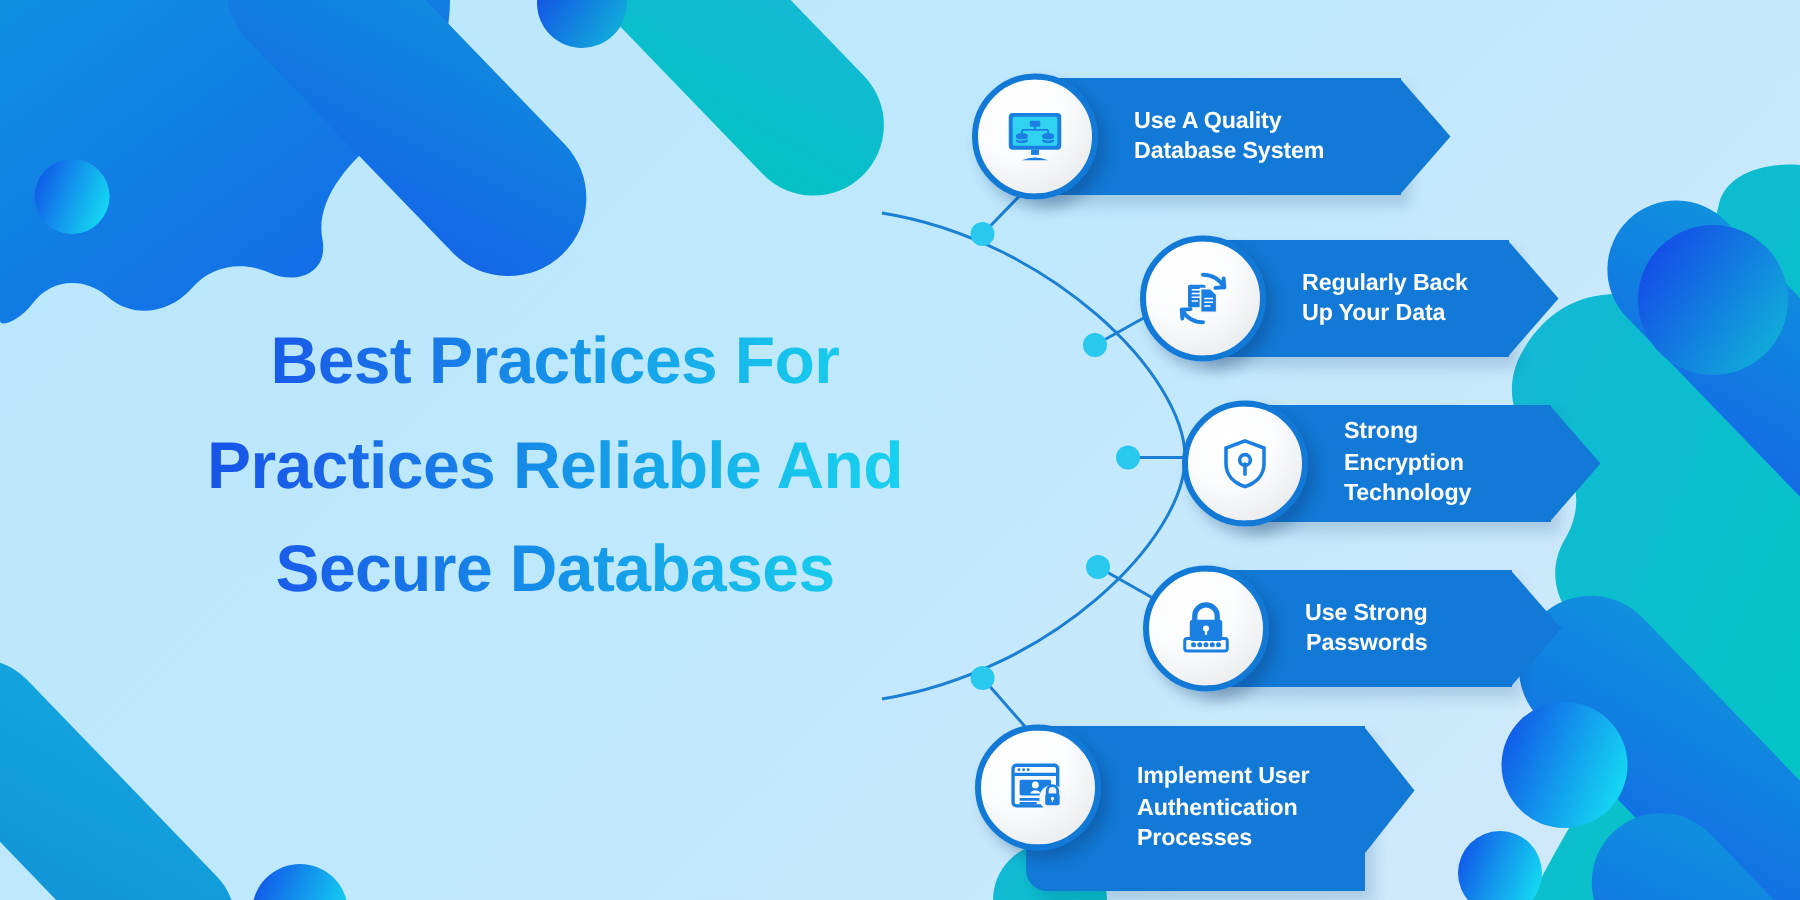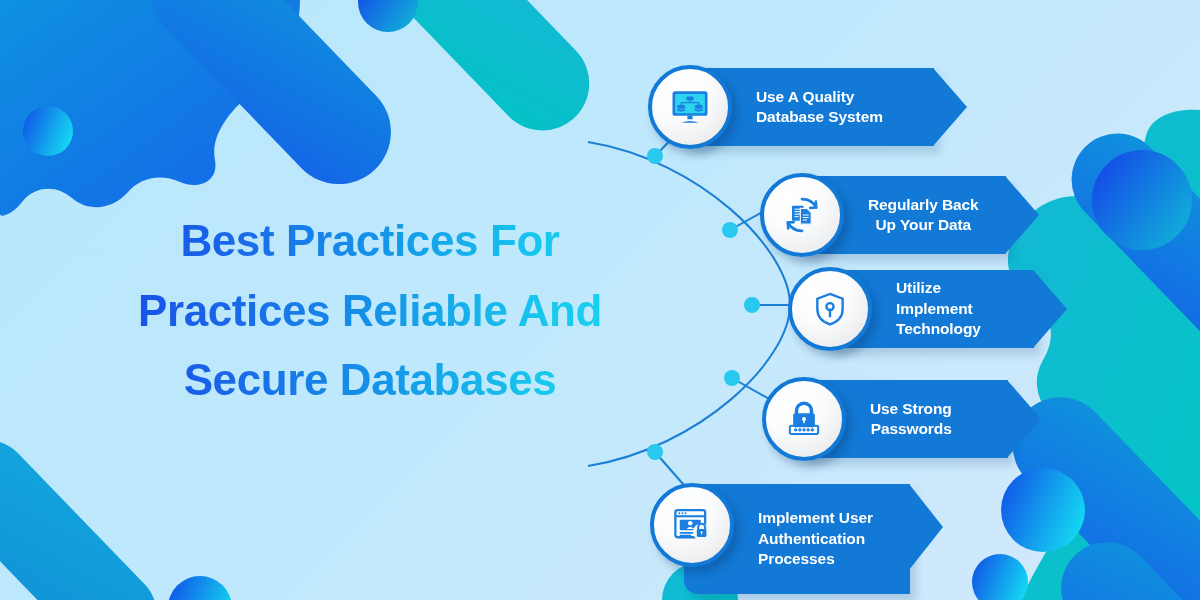--- a/index.html
+++ b/index.html
@@ -219,21 +219,21 @@
     <line x1="732" y1="378" x2="778" y2="404" stroke="#1b7fd4" stroke-width="2"></line>
     <line x1="655" y1="452" x2="690" y2="492" stroke="#1b7fd4" stroke-width="2"></line>
 
     <circle cx="655" cy="156" r="8" fill="#29c9ef"></circle>
     <circle cx="730" cy="230" r="8" fill="#29c9ef"></circle>
     <circle cx="752" cy="305" r="8" fill="#29c9ef"></circle>
     <circle cx="732" cy="378" r="8" fill="#29c9ef"></circle>
     <circle cx="655" cy="452" r="8" fill="#29c9ef"></circle>
   </svg>
 
-  <div class="callout" style="left:648px; top:68px; width:286px;">
+  <div class="callout" style="left:648px; top:52px; width:286px;">
     <div class="callout-banner" style="width:252px;">
       <span class="callout-label">Use A Quality
 Database System</span>
     </div>
     <div class="callout-icon">
       <svg width="42" height="42" viewBox="0 0 48 48">
         <rect x="4" y="6" width="40" height="28" rx="3" fill="#1a7fe0"></rect>
         <rect x="7" y="9" width="34" height="22" rx="1.5" fill="#2fd3ef"></rect>
         <rect x="20" y="12" width="8" height="4.5" rx="1" fill="#1a7fe0"></rect>
         <path d="M24 16.5 L24 19 M14 19 L34 19 M14 19 L14 22 M34 19 L34 22" stroke="#1a7fe0" stroke-width="1.4" fill="none"></path>
@@ -242,42 +242,42 @@
         <path d="M9.5 25 a4.5 1.6 0 0 0 9 0" stroke="#2fd3ef" stroke-width="0.9" fill="none"></path>
         <ellipse cx="34" cy="23" rx="4.5" ry="1.6" fill="#1a7fe0"></ellipse>
         <path d="M29.5 23 v4.5 a4.5 1.6 0 0 0 9 0 V23" fill="#1a7fe0"></path>
         <path d="M29.5 25 a4.5 1.6 0 0 0 9 0" stroke="#2fd3ef" stroke-width="0.9" fill="none"></path>
         <rect x="21" y="34" width="6" height="4" fill="#1a7fe0"></rect>
         <path d="M14 42 q10 -4 20 0 z" fill="#1a7fe0"></path>
       </svg>
     </div>
   </div>
 
-  <div class="callout" style="left:760px; top:176px; width:246px;text-align:center;">
+  <div class="callout" style="left:760px; top:160px; width:246px;">
     <div class="callout-banner" style="width:212px;">
       <span class="callout-label">Regularly Back
 Up Your Data</span>
     </div>
     <div class="callout-icon">
       <svg width="40" height="40" viewBox="0 0 48 48">
         <path d="M24 5 A19 19 0 0 1 41 15" stroke="#1a7fe0" stroke-width="3.2" fill="none" stroke-linecap="round"></path>
         <path d="M41 15 l-0.5 -7 M41 15 l-7 0.5" stroke="#1a7fe0" stroke-width="3.2" fill="none" stroke-linecap="round"></path>
         <path d="M24 43 A19 19 0 0 1 7 33" stroke="#1a7fe0" stroke-width="3.2" fill="none" stroke-linecap="round"></path>
         <path d="M7 33 l0.5 7 M7 33 l7 -0.5" stroke="#1a7fe0" stroke-width="3.2" fill="none" stroke-linecap="round"></path>
         <rect x="12" y="13" width="14" height="18" rx="1.5" fill="#1a7fe0"></rect>
         <path d="M15 17 h8 M15 20 h8 M15 23 h8 M15 26 h5" stroke="#ffffff" stroke-width="1.2"></path>
         <path d="M22 16 h8 l5 5 v14 h-13 z" fill="#1a7fe0" stroke="#f4f6f7" stroke-width="1.4"></path>
         <path d="M25 24 h7 M25 27 h7 M25 30 h5" stroke="#ffffff" stroke-width="1.2"></path>
       </svg>
     </div>
   </div>
 
   <div class="callout" style="left:788px; top:270px; width:246px;">
     <div class="callout-banner" style="width:212px;">
-      <span class="callout-label">Utilize Implement
+      <span class="callout-label">Strong Encryption
 Technology</span>
     </div>
     <div class="callout-icon">
       <svg width="38" height="38" viewBox="0 0 48 48">
         <path d="M24 5 L40 11 v13 c0 10 -7 16.5 -16 19.5 C15 40.5 8 34 8 24 V11 Z" fill="none" stroke="#1a7fe0" stroke-width="3"></path>
         <circle cx="24" cy="21" r="4.5" fill="none" stroke="#1a7fe0" stroke-width="3"></circle>
         <path d="M24 24.5 L24 33" stroke="#1a7fe0" stroke-width="3" stroke-linecap="round"></path>
       </svg>
     </div>
   </div>

